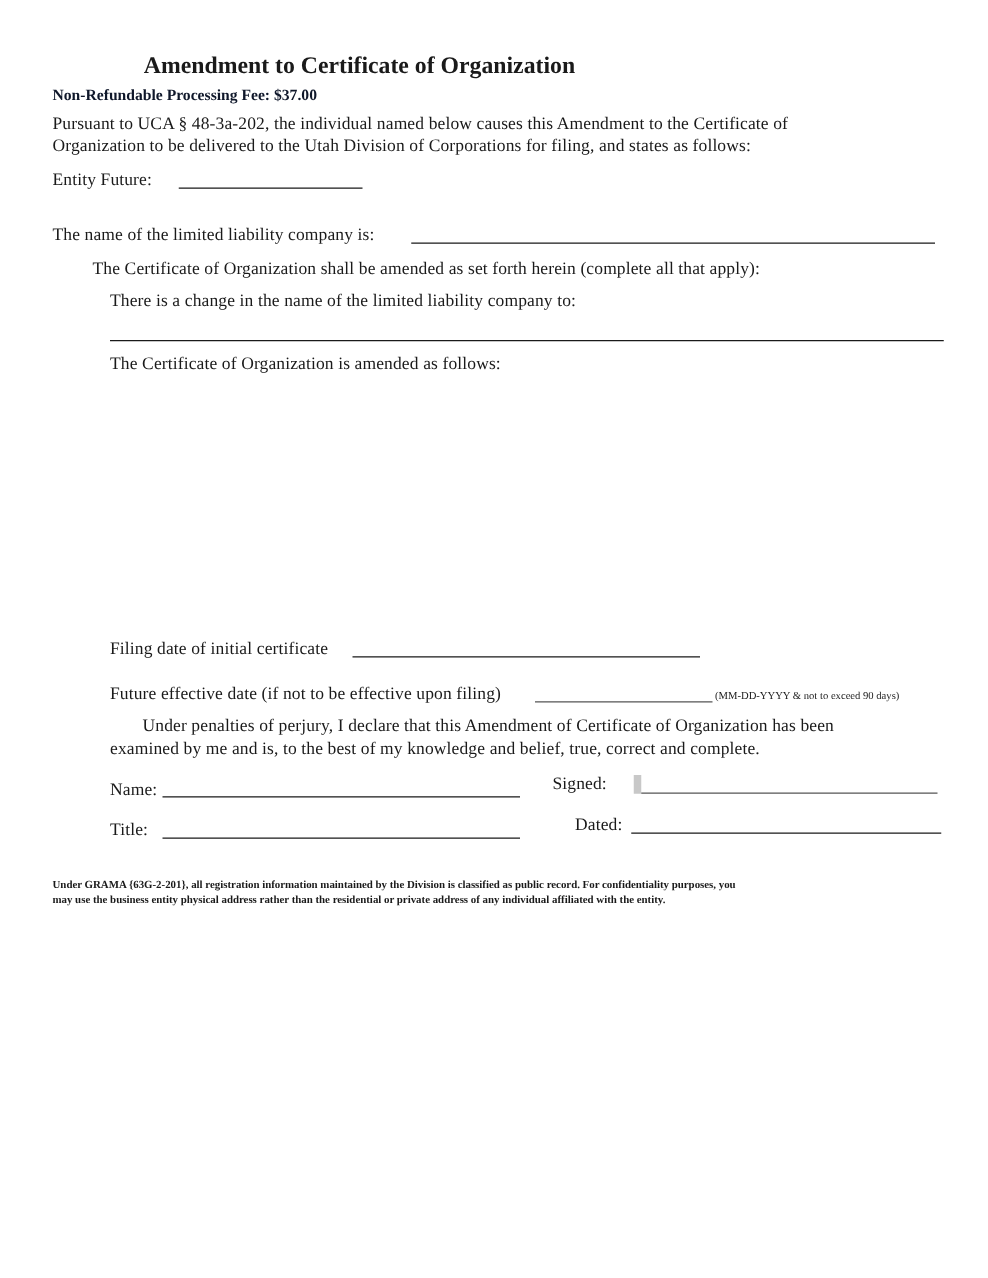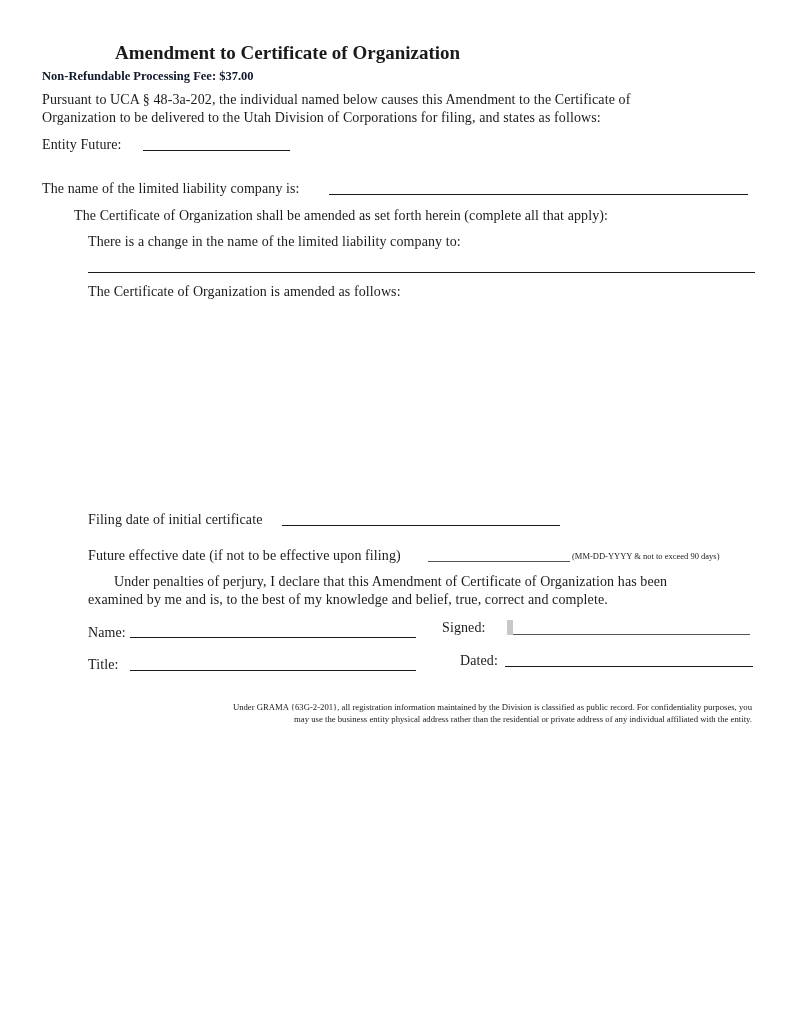--- a/index.html
+++ b/index.html
@@ -37,25 +37,24 @@
     }
     .rule.thin {
       border-top: 1px solid #555555;
     }
     .note-italic {
       font-size: 8.5px;
     }
     .footer {
       left: 42px; top: 701px;
       font-size: 8.7px;
-      font-weight: normal;
+      font-weight: bold;
       line-height: 12px;
       white-space: normal;
       width: 710px;
-      text-align: right;
     }
     .sig-cursor {
       position: absolute;
       left: 507px; top: 620px;
       width: 6px; height: 15px;
       background: #c8c8c8;
     }
     .amend-area {
       position: absolute;
       left: 88px; top: 305px;

